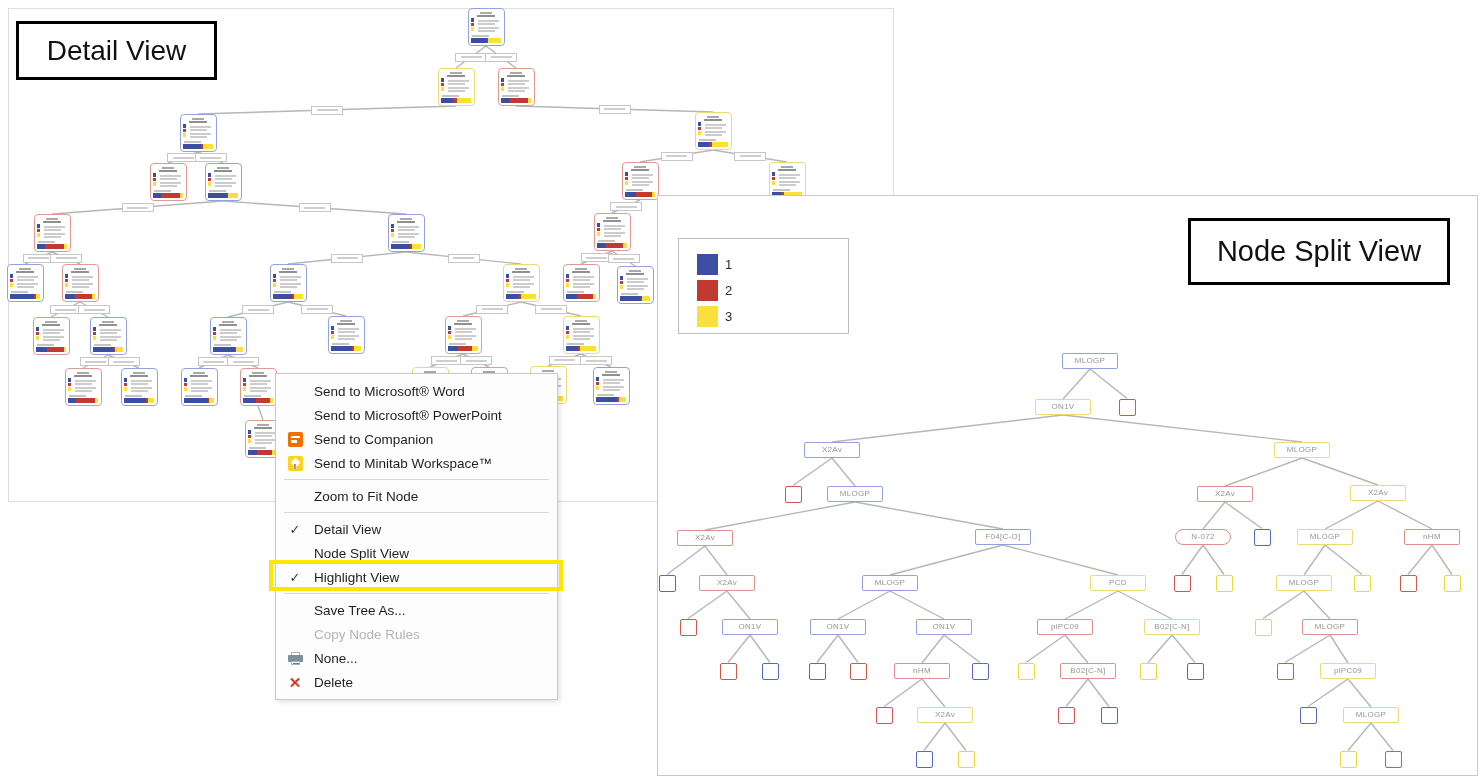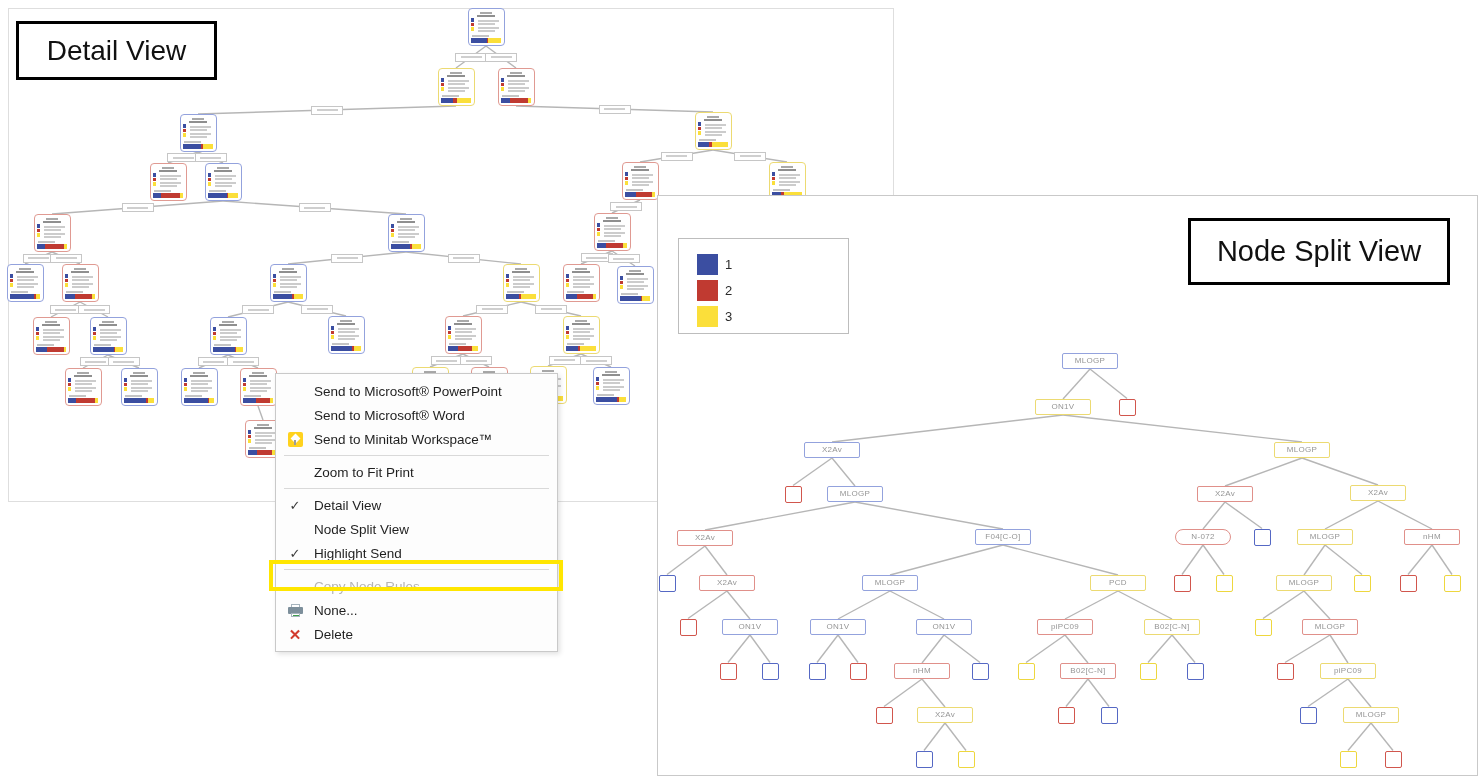--- a/index.html
+++ b/index.html
@@ -1116,60 +1116,70 @@
   <div id="title-detail" class="titlebox">
     <span>Detail View</span>
   </div>
   <div id="title-split" class="titlebox">
     <span>Node Split View</span>
   </div>
 
   <div id="menu">
       <div class="mi">
         <span class="gut"></span>
-        <span>Send to Microsoft® PowerPoint</span>
+        <span>Send to Microsoft® Word</span>
       </div>
       <div class="mi">
         <span class="gut"></span>
-        <span>Send to Microsoft® Word</span>
+        <span>Send to Microsoft® PowerPoint</span>
+      </div>
+      <div class="mi">
+        <span class="gut">
+          <span class="ic companion"></span>
+        </span>
+        <span>Send to Companion</span>
       </div>
       <div class="mi">
         <span class="gut">
           <span class="ic workspace"></span>
         </span>
         <span>Send to Minitab Workspace™</span>
       </div>
       <div class="msep-wrap">
         <span class="line"></span>
       </div>
       <div class="mi">
         <span class="gut"></span>
-        <span>Zoom to Fit Print</span>
+        <span>Zoom to Fit Node</span>
       </div>
       <div class="msep-wrap">
         <span class="line"></span>
       </div>
       <div class="mi">
         <span class="gut">
           <span class="check">✓</span>
         </span>
         <span>Detail View</span>
       </div>
       <div class="mi">
         <span class="gut"></span>
         <span>Node Split View</span>
       </div>
       <div class="mi">
         <span class="gut">
           <span class="check">✓</span>
         </span>
-        <span>Highlight Send</span>
+        <span>Highlight View</span>
       </div>
       <div class="msep-wrap">
         <span class="line"></span>
+      </div>
+      <div class="mi">
+        <span class="gut"></span>
+        <span>Save Tree As...</span>
       </div>
       <div class="mi disabled">
         <span class="gut"></span>
         <span>Copy Node Rules</span>
       </div>
       <div class="mi">
         <span class="gut">
           <span class="ic printer">
             <span class="paper"></span>
             <span class="body"></span>

